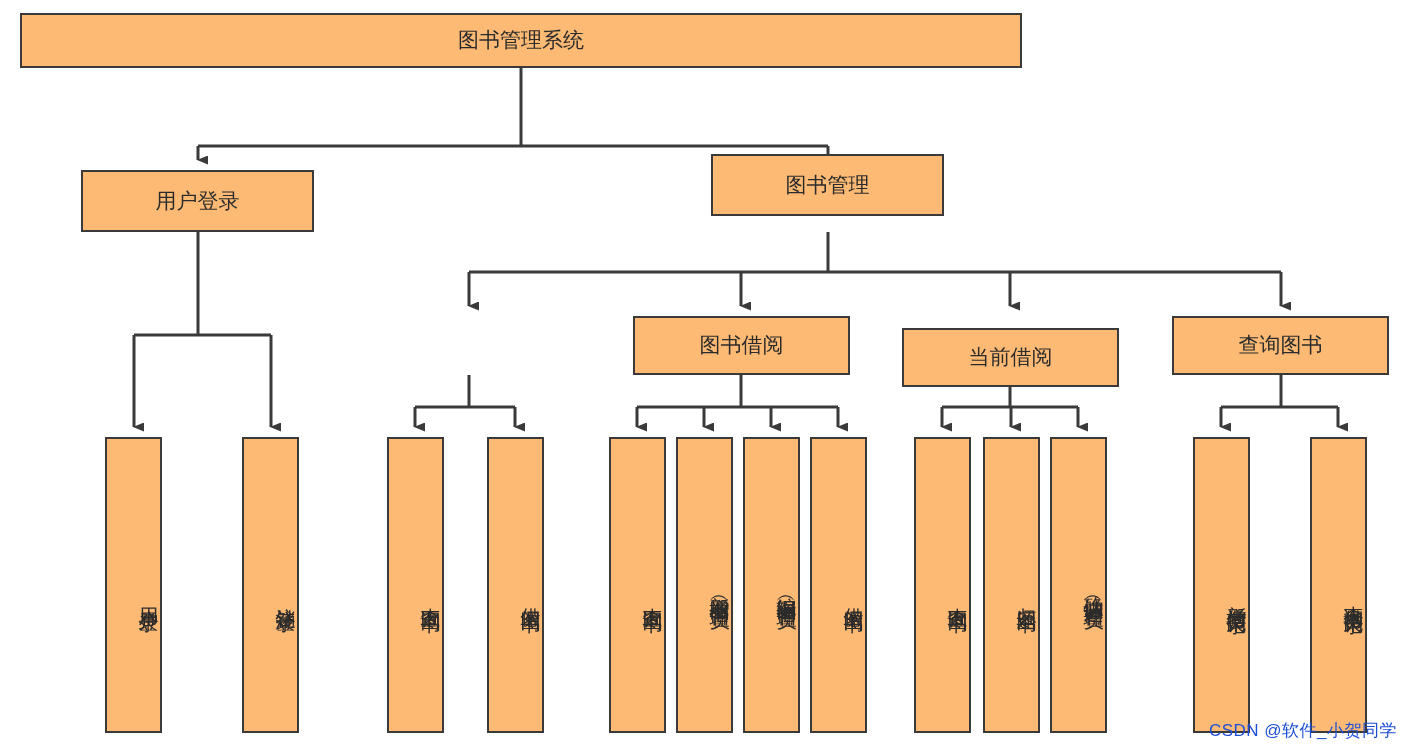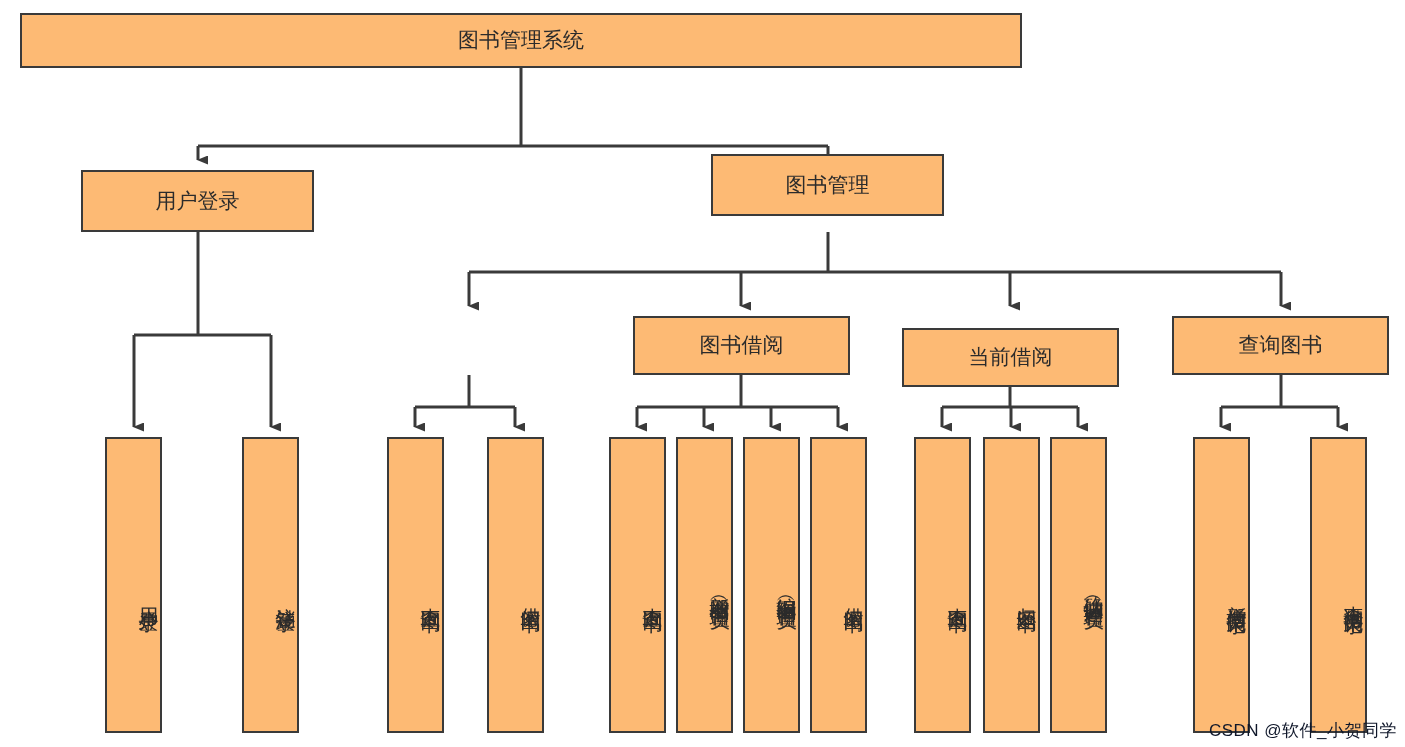--- a/index.html
+++ b/index.html
@@ -56,21 +56,21 @@
   }
   .node.v .node-label {
     writing-mode: vertical-rl;
     text-orientation: upright;
   }
   #watermark {
     position: absolute;
     right: 8px;
     bottom: 5px;
     font-size: 17px;
-    color: #0f172a;
+    color: #1d4ed8;
     letter-spacing: 0.5px;
     white-space: nowrap;
     pointer-events: none;
   }
 </style>
 </head>
 <body>
 
 <div id="diagram-root">
 

